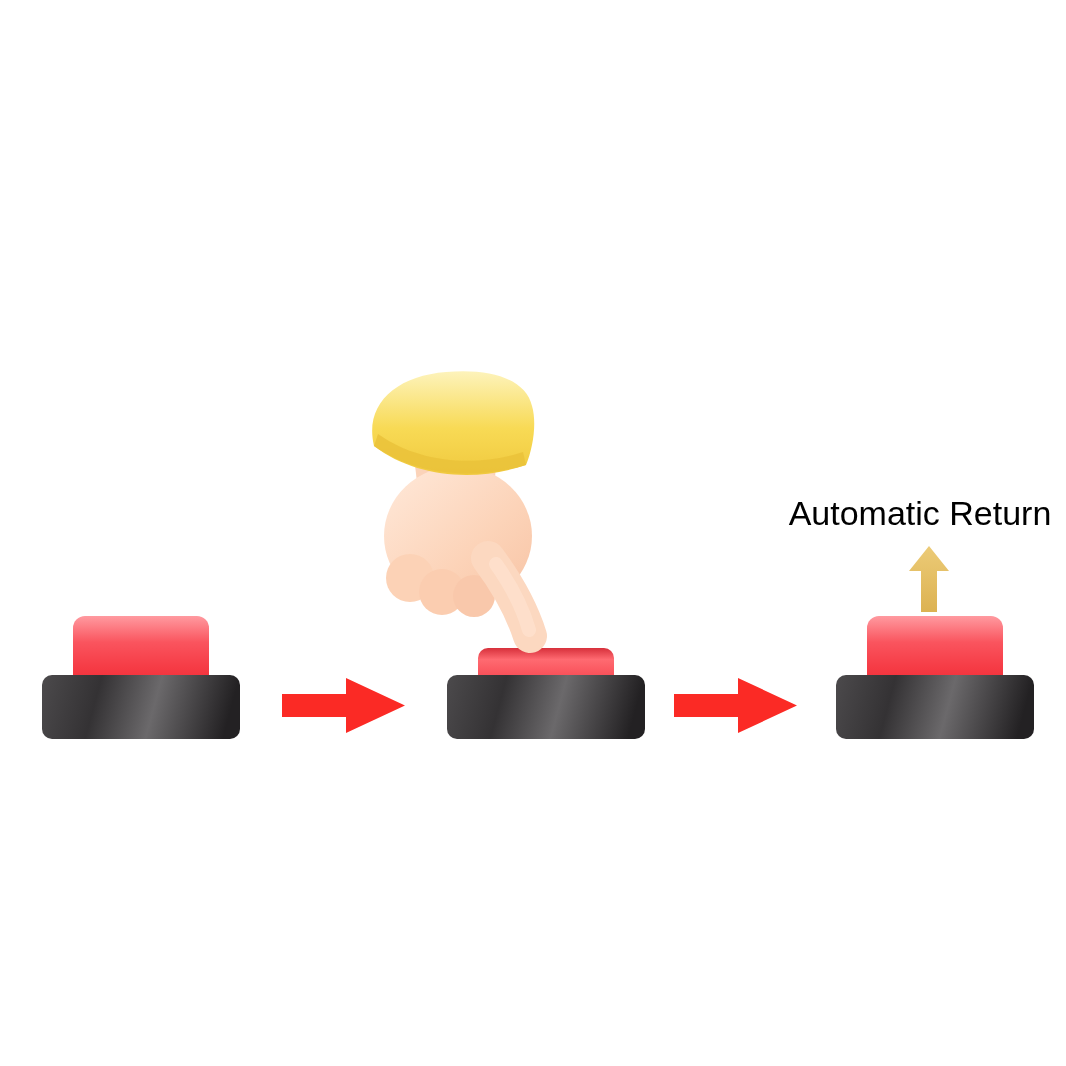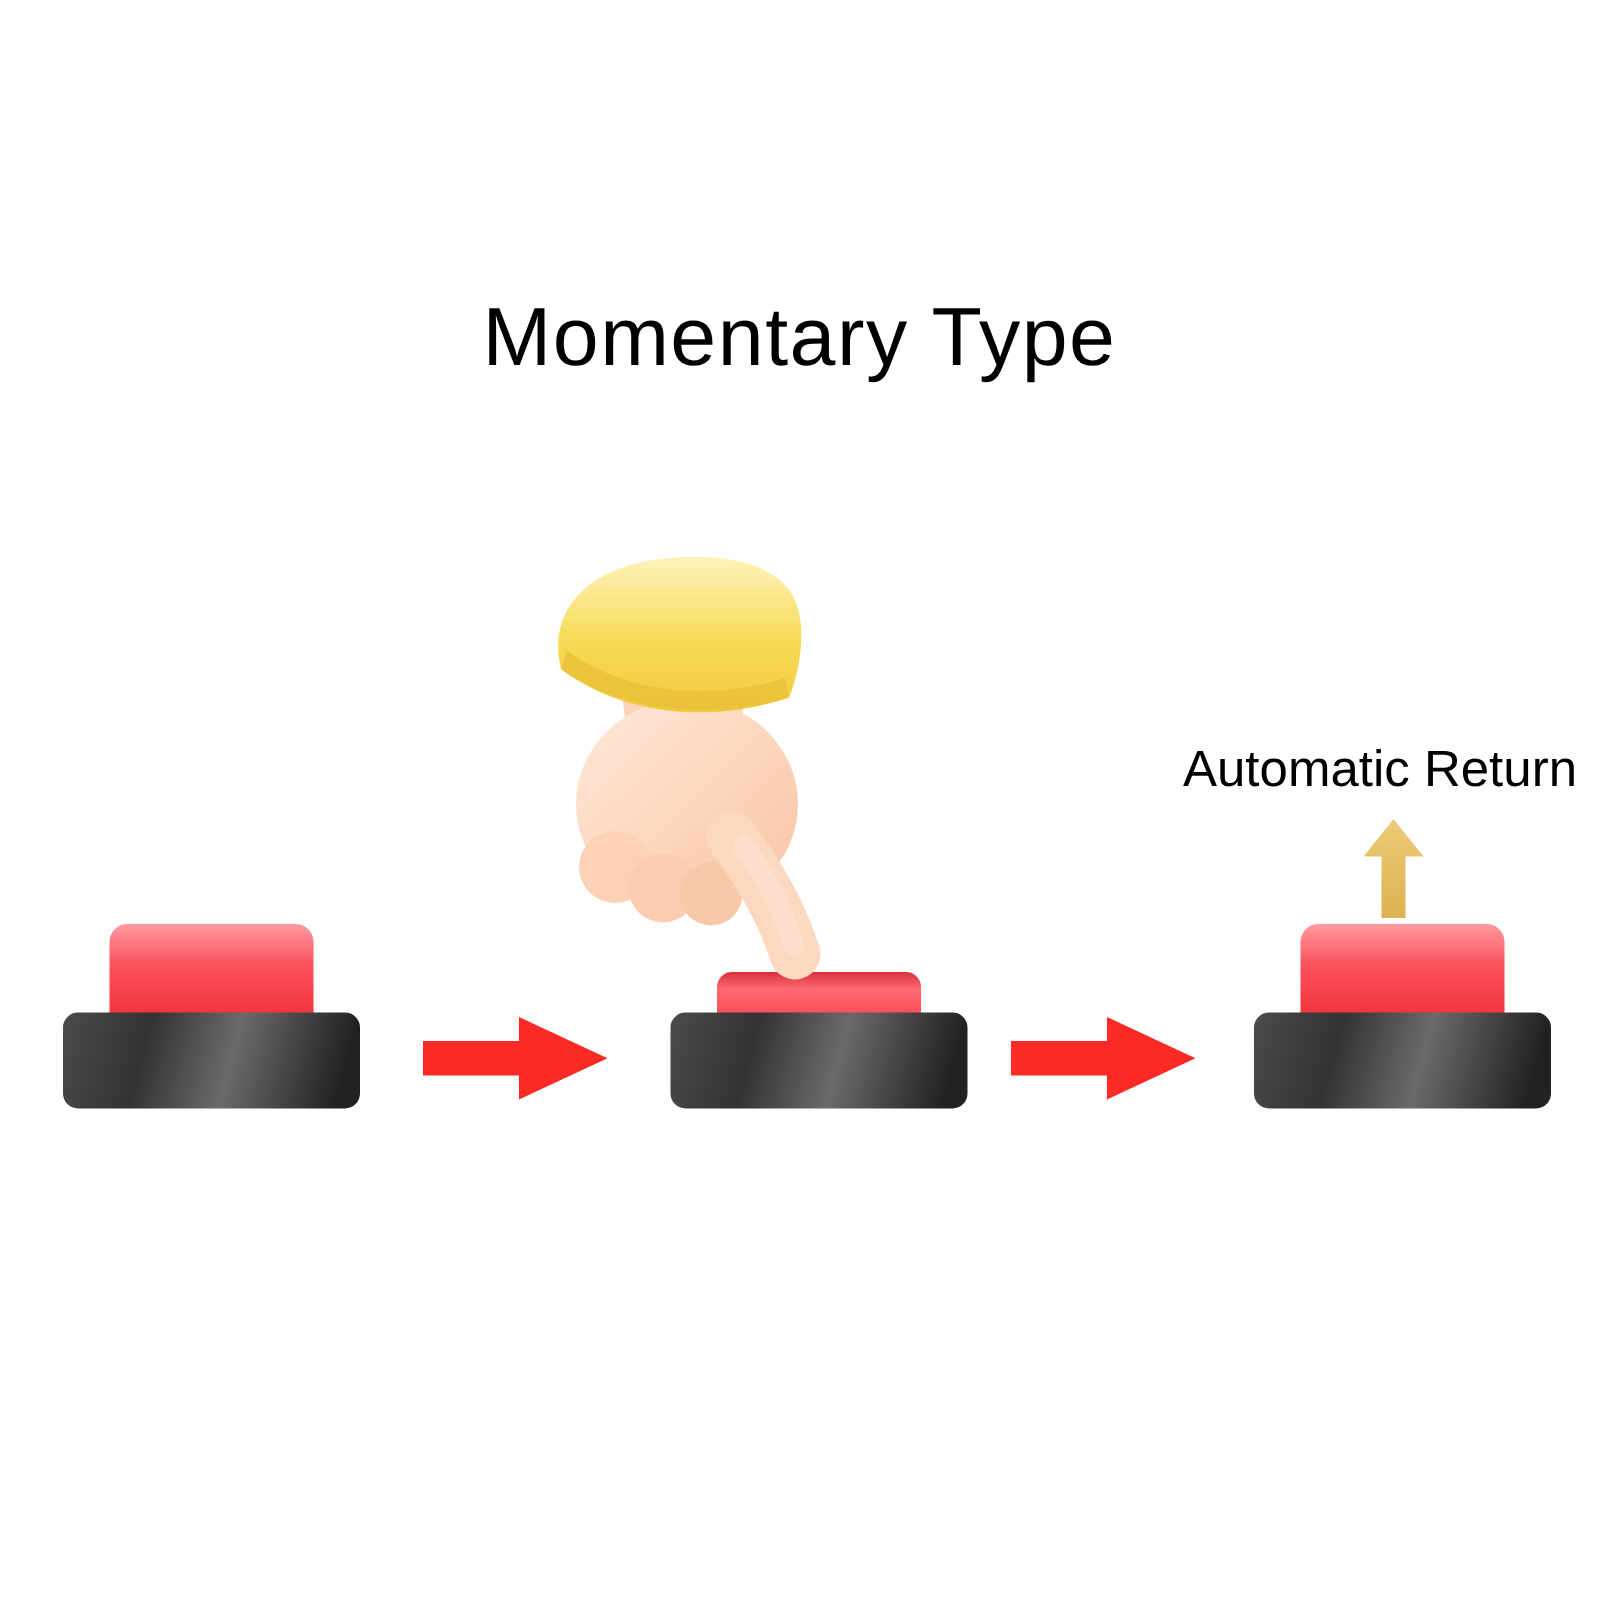--- a/index.html
+++ b/index.html
@@ -64,21 +64,20 @@
     width:215px;height:295px;
     z-index:3;
   }
   svg{display:block;width:100%;height:100%;}
 </style>
 </head>
 <body>
 
 <div id="canvas">
 
-  <h1 class="title">Momentary Type</h1>
 
   <div>
     <div class="btn-cap" style="left:73px;top:616px;"></div>
     <div class="btn-base" style="left:42px;top:675px;"></div>
   </div>
 
   <div class="flow-arrow" style="left:282px;top:677px;">
     <svg viewBox="0 0 124 57" aria-hidden="true">
       <polygon points="0,17 64,17 64,1 123,28.5 64,56 64,40 0,40" fill="#fb2a25"></polygon>
     </svg>

